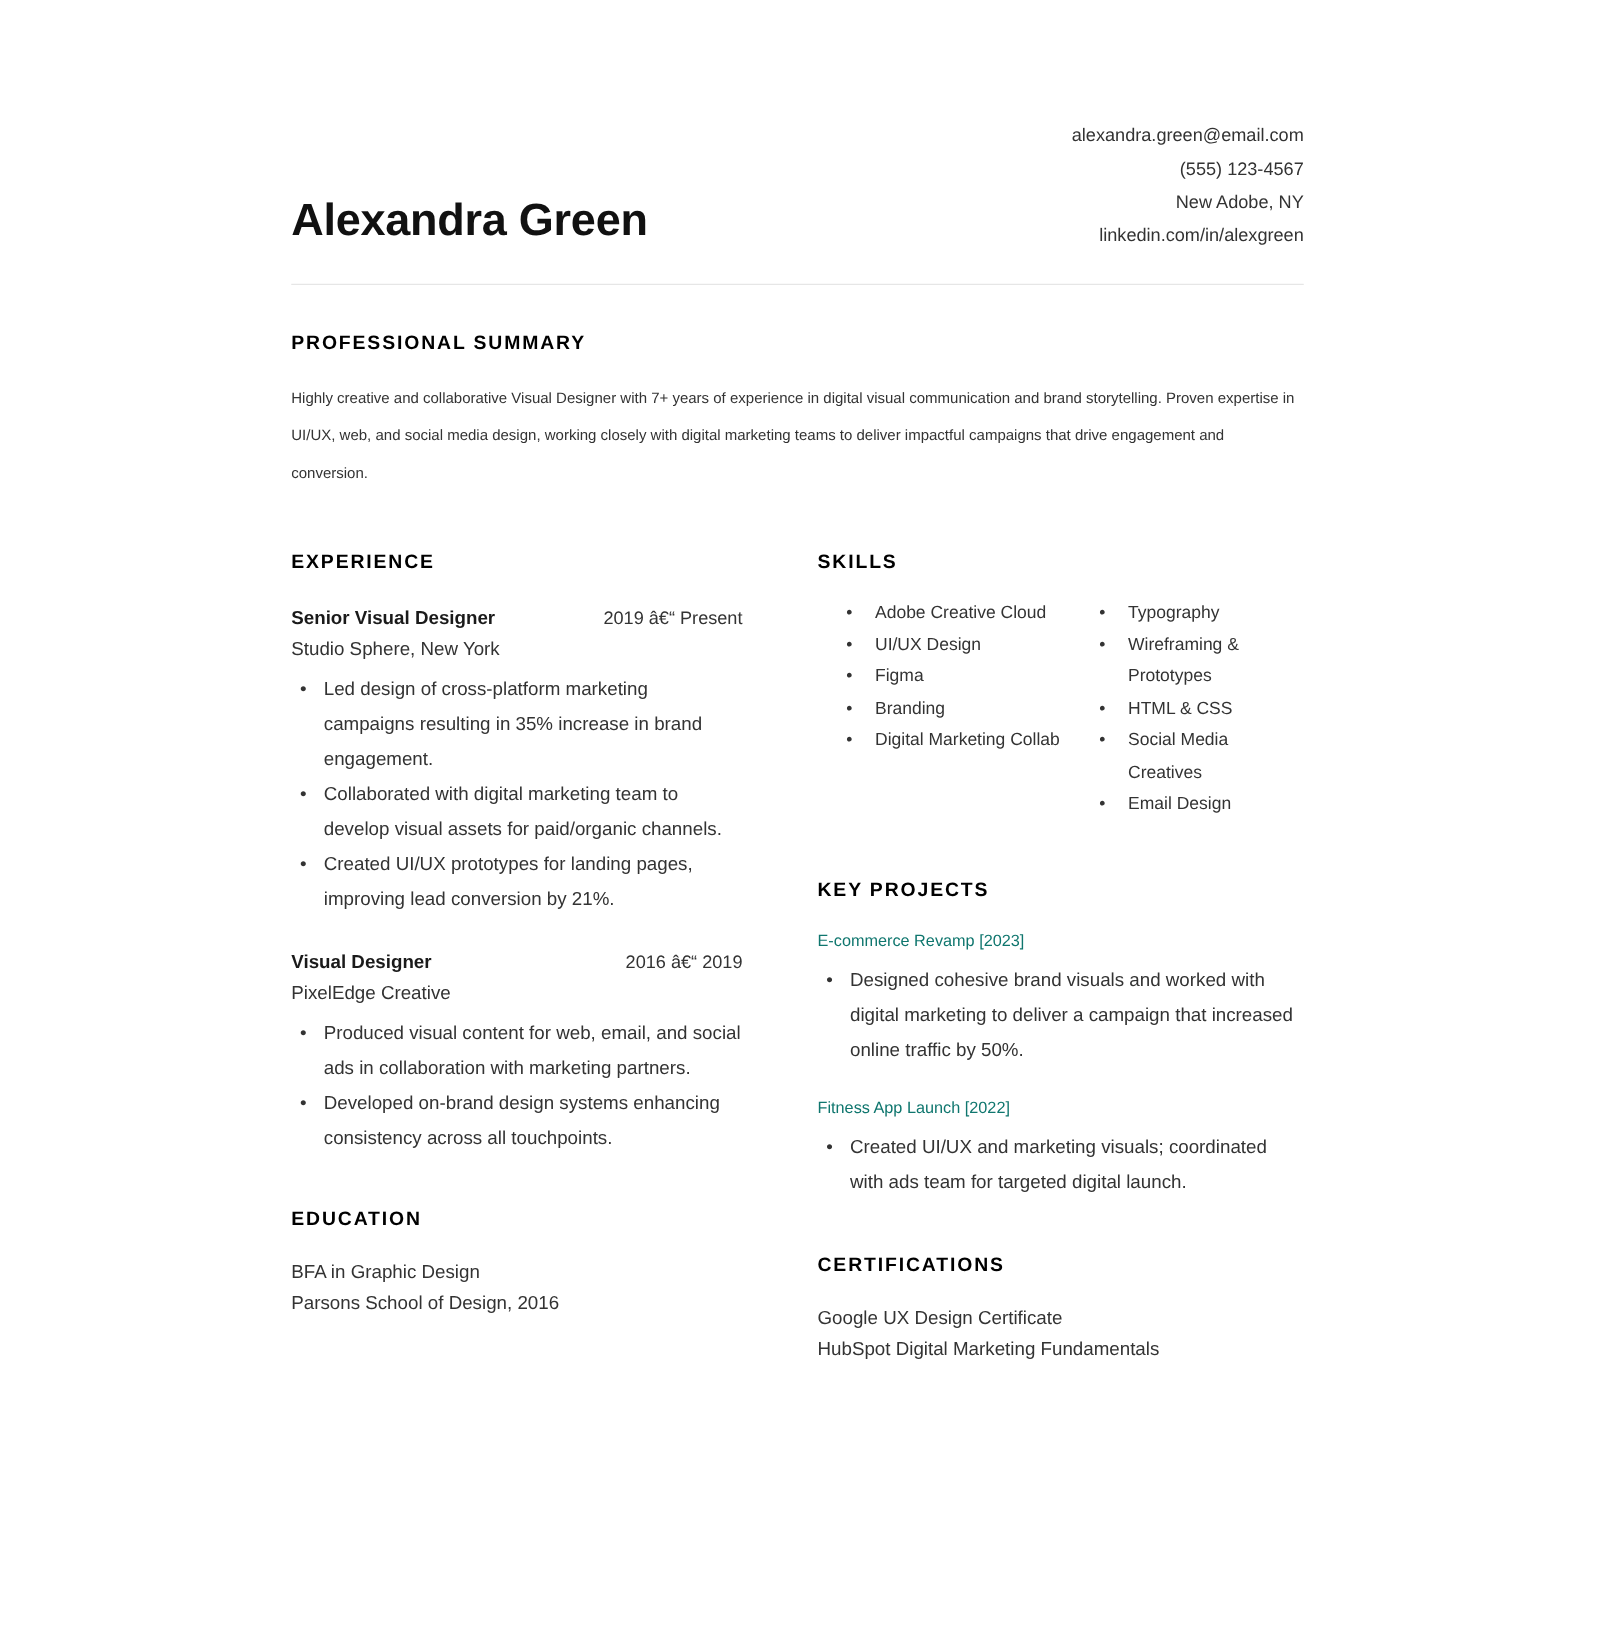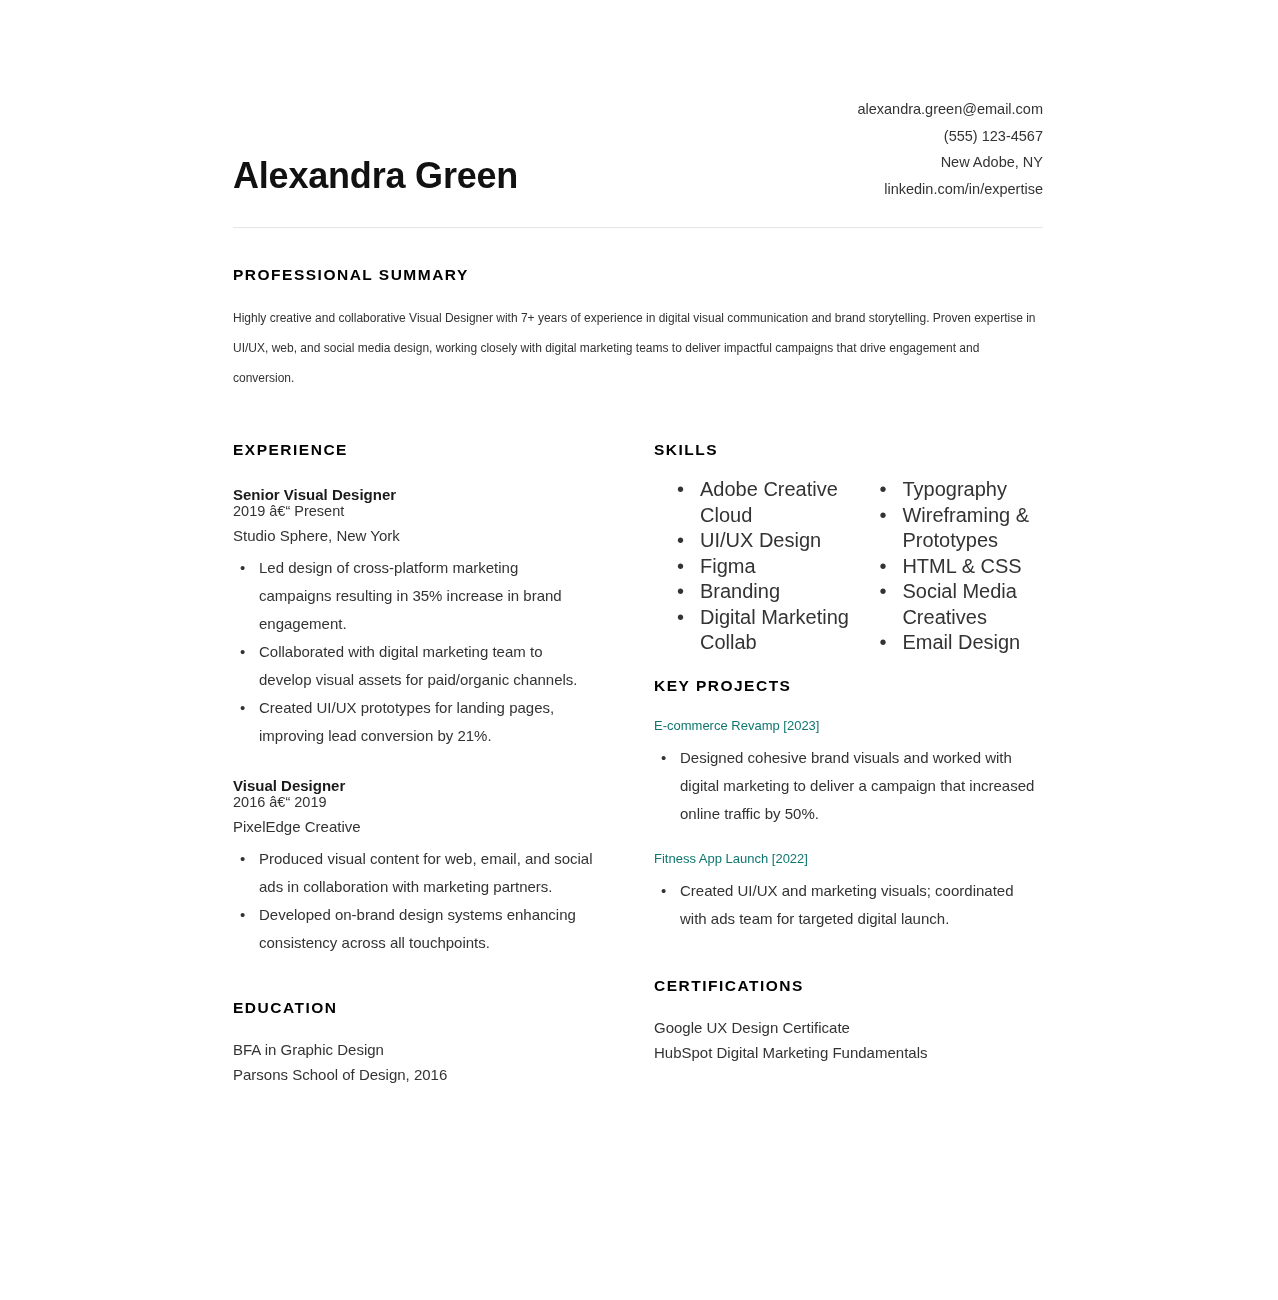--- a/index.html
+++ b/index.html
@@ -95,21 +95,20 @@
   .col-gap  { width: 28px; flex: 0 0 28px; }
   .col-right { width: 389px; }
 
   
   .job { margin-top: 27px; }
   .job-head {
     display: flex;
     justify-content: space-between;
     align-items: baseline;
     font-size: 15px;
-    flex-direction: column;
   }
   .job-title {
     font-weight: bold;
     color: #1a1a1a;
     font-size: 15px;
   }
   .job-dates {
     font-weight: normal;
     color: #333333;
     font-size: 14.5px;
@@ -154,36 +153,36 @@
   
   .skills-block { }
   .skills-grid {
     display: flex;
     padding-top: 18px;
   }
   .skills-col { width: 200px; }
   .skills-col.second { width: 189px; padding-left: 5px; }
   .skill-item {
     position: relative;
-    font-size: 20px;
+    font-size: 14px;
     line-height: 25.5px;
     color: #333333;
     padding-left: 23px;
     text-indent: -23px;
     margin-left: 23px;
   }
   .skill-item .dot {
     display: inline-block;
     width: 23px;
     text-indent: 0;
     color: #333333;
   }
 
   
-  .projects-block { margin-top: 21px; }
+  .projects-block { margin-top: 48px; }
   .project { margin-top: 23px; }
   .project-title {
     font-size: 13px;
     font-weight: normal;
     color: #0f766e;
   }
   .project ul.bullets { margin-top: 11px; }
 
   
   .certs-block { margin-top: 44px; }
@@ -199,21 +198,21 @@
 
 <div class="page">
   <div class="content">
 
     <div class="header">
       <h1 class="name">Alexandra Green</h1>
       <div class="contact">
         <div>alexandra.green@email.com</div>
         <div>(555) 123-4567</div>
         <div>New Adobe, NY</div>
-        <div>linkedin.com/in/expertise</div>
+        <div>linkedin.com/in/alexgreen</div>
       </div>
     </div>
     <div class="divider"></div>
 
     <div class="summary-block">
       <h2 class="section-title">PROFESSIONAL SUMMARY</h2>
       <p class="summary-text">Highly creative and collaborative Visual Designer with 7+ years of experience in digital visual communication and brand storytelling. Proven expertise in UI/UX, web, and social media design, working closely with digital marketing teams to deliver impactful campaigns that drive engagement and conversion.</p>
     </div>
 
     <div class="columns">

